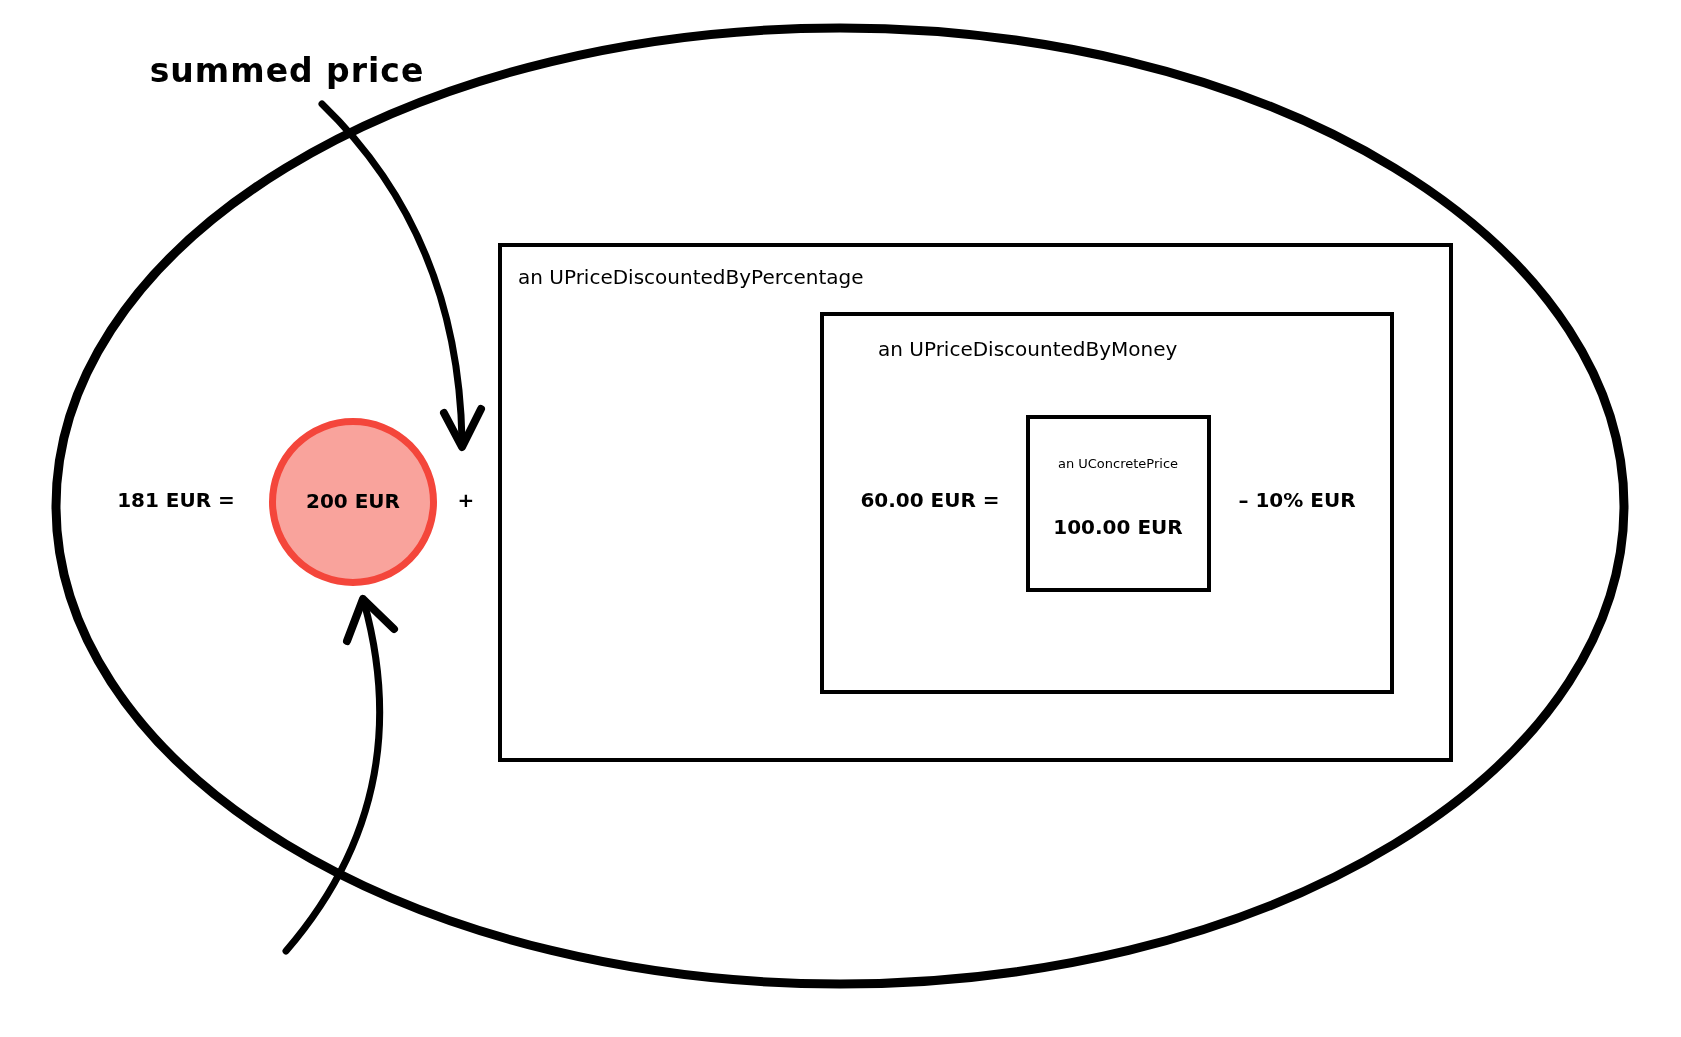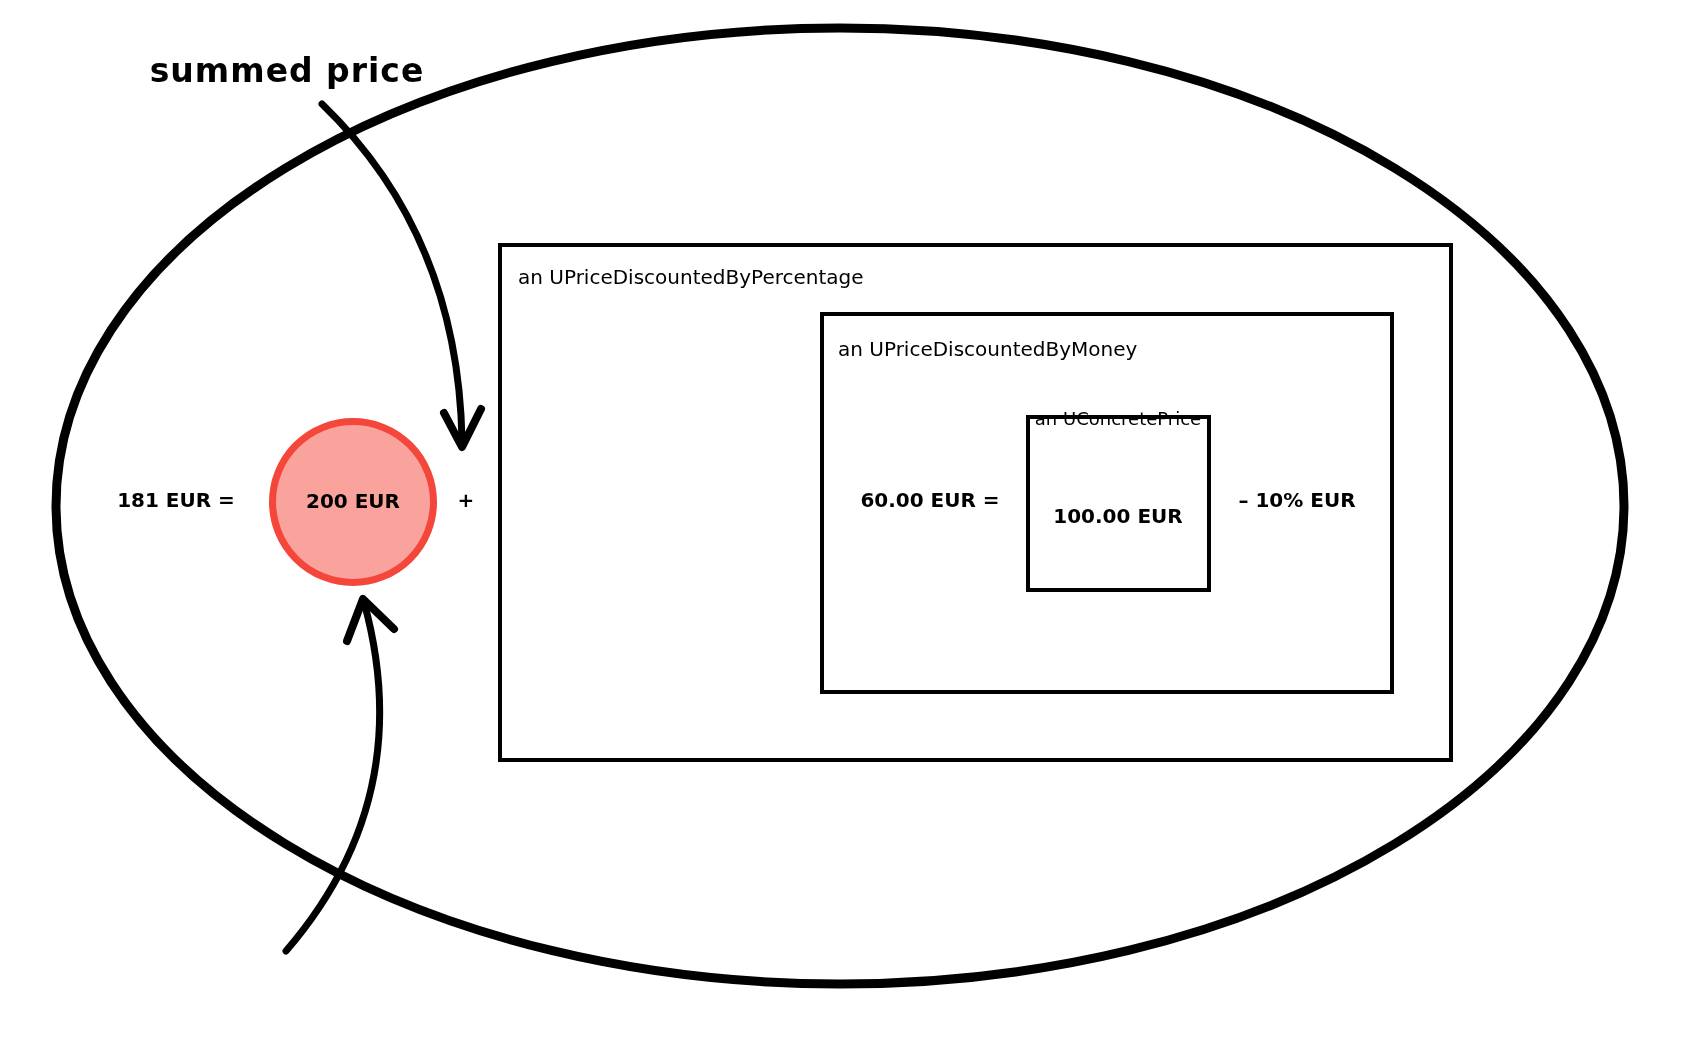--- a/index.html
+++ b/index.html
@@ -89,23 +89,23 @@
 
   <div class="txt price-txt" style="left:176px; top:500px;">181 EUR =</div>
 
   <div class="txt price-txt" style="left:353px; top:501px;">200 EUR</div>
 
   <div class="txt price-txt" style="left:466px; top:500px;">+</div>
 
   <div class="txt box-title" style="left:518px; top:277px;">an UPriceDiscountedByPercentage</div>
 
 
-  <div class="txt box-title" style="left:838px; top:349px;">an UPriceDiscountedByMoney</div>
+  <div class="txt box-title" style="left:878px; top:349px;">an UPriceDiscountedByMoney</div>
 
   <div class="txt price-txt" style="left:930px; top:500px;">60.00 EUR =</div>
 
-  <div class="txt box-title" style="left:1118px; top:418px; transform:translate(-50%,-50%); font-size:18px;">an UConcretePrice</div>
+  <div class="txt box-title" style="left:1118px; top:463px; transform:translate(-50%,-50%); font-size:13px;">an UConcretePrice</div>
 
-  <div class="txt price-txt" style="left:1118px; top:516px;">100.00 EUR</div>
+  <div class="txt price-txt" style="left:1118px; top:527px;">100.00 EUR</div>
 
   <div class="txt price-txt" style="left:1297px; top:500px;">– 10% EUR</div>
 
 </div>
 
 </body></html>

